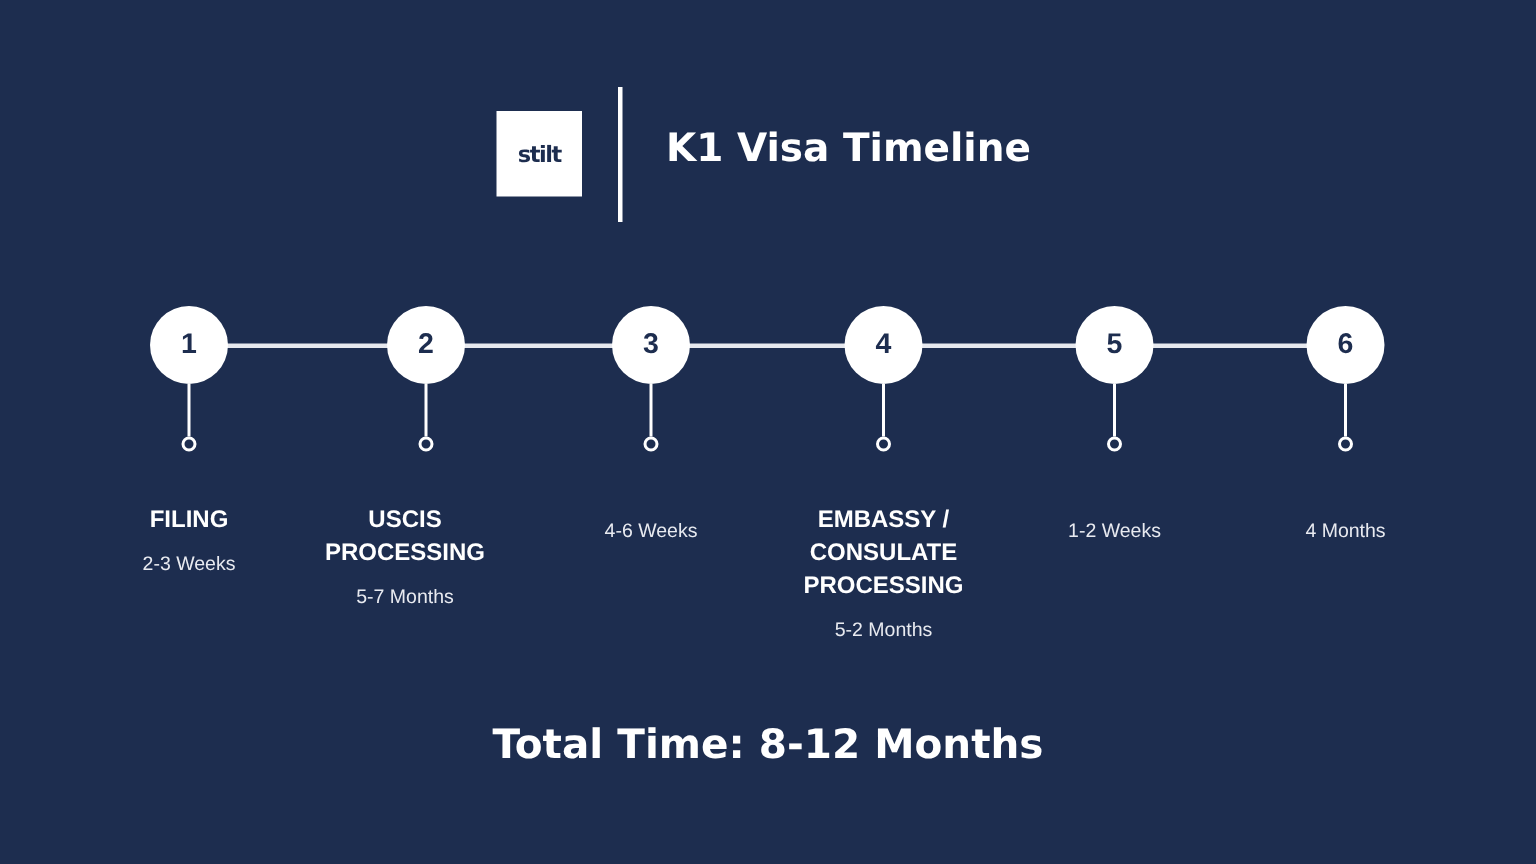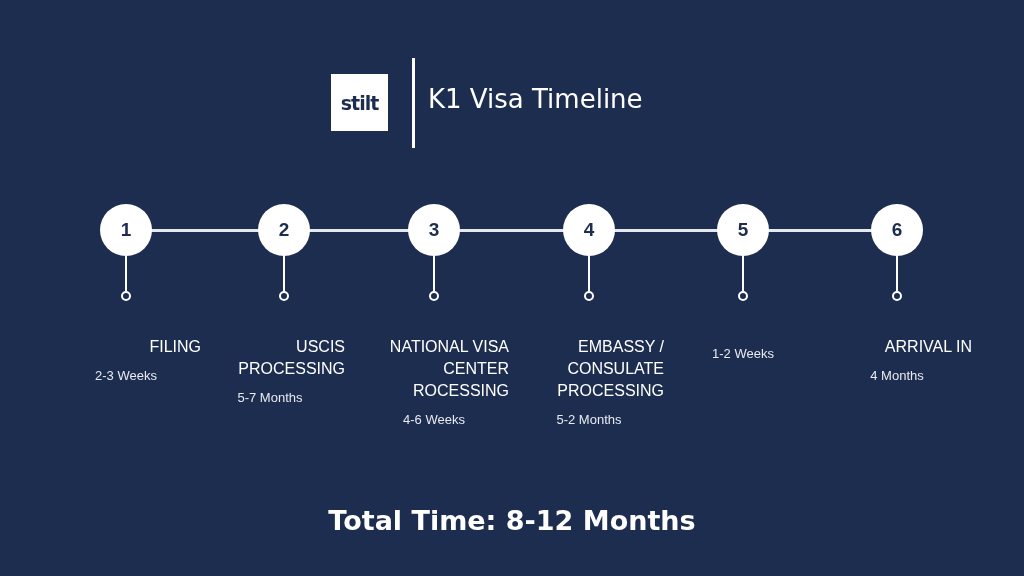--- a/index.html
+++ b/index.html
@@ -1,28 +1,28 @@
 <!DOCTYPE html>
 <html><head>
 <meta charset="utf-8">
 <style>
   html, body { margin:0; padding:0; }
   body { width:1024px; height:576px; background:#1d2d4f; position:relative; overflow:hidden; font-family:"Liberation Sans", sans-serif; color:#fff; }
   .logo { position:absolute; left:331px; top:74px; width:57px; height:57px; background:#fff; display:flex; align-items:center; justify-content:center; }
-  .logo span { color:#1d2d4f; font-family:"DejaVu Sans", sans-serif; font-weight:bold; font-size:19px; letter-spacing:-1px; }
+  .logo span { color:#1d2d4f; font-family:"DejaVu Sans", sans-serif; font-weight:bold; font-size:15px; letter-spacing:-1px; }
   .divider { position:absolute; left:412px; top:58px; width:3px; height:90px; background:#fff; }
-  .title { position:absolute; left:428px; top:84px; font-family:"DejaVu Sans", sans-serif; font-weight:normal; font-size:26px; color:#fff; }
+  .title { position:absolute; left:444px; top:84px; font-family:"DejaVu Sans", sans-serif; font-weight:bold; font-size:26px; color:#fff; }
   .hline { position:absolute; top:229px; height:3px; background:#e6e8ee; }
   .circle { position:absolute; width:52px; height:52px; border-radius:50%; background:#fff; color:#1d2d4f; display:flex; align-items:center; justify-content:center; font-weight:bold; font-size:19px; font-family:"Liberation Sans", sans-serif; }
   .stem { position:absolute; width:2px; background:#fff; }
   .ring { position:absolute; width:6px; height:6px; border:2px solid #fff; border-radius:50%; background:#1d2d4f; }
   .step { position:absolute; top:336px; width:150px; text-align:center; }
-  .step .label { font-weight:normal; font-size:16px; line-height:22px; color:#fff;text-align:right; }
+  .step .label { font-weight:bold; font-size:16px; line-height:22px; color:#fff; }
   .step .dur { font-size:13px; color:#e8eaf0; margin-top:10px; }
-  .total { position:absolute; left:0; width:1024px; top:481px; text-align:center; font-family:"DejaVu Sans", sans-serif; font-weight:bold; font-size:27px; color:#fff;margin-top:24px; }
+  .total { position:absolute; left:0; width:1024px; top:481px; text-align:center; font-family:"DejaVu Sans", sans-serif; font-weight:bold; font-size:27px; color:#fff; }
 </style>
 </head>
 <body>
 
 <div class="logo">
   <span>stilt</span>
 </div>
 <div class="divider"></div>
 <div class="title">K1 Visa Timeline</div>
 
@@ -46,25 +46,20 @@
     <div>USCIS</div>
       <div>PROCESSING</div>
   </div>
   <div class="dur">5-7 Months</div>
 </div>
 
 <div class="circle" style="left:408px; top:204px;">3</div>
 <div class="stem" style="left:433px; top:256px; height:35px;"></div>
 <div class="ring" style="left:429px; top:291px;"></div>
 <div class="step" style="left:359px;">
-  <div class="label">
-    <div>NATIONAL VISA</div>
-      <div>CENTER</div>
-      <div>ROCESSING</div>
-  </div>
   <div class="dur">4-6 Weeks</div>
 </div>
 
 <div class="circle" style="left:563px; top:204px;">4</div>
 <div class="stem" style="left:588px; top:256px; height:35px;"></div>
 <div class="ring" style="left:584px; top:291px;"></div>
 <div class="step" style="left:514px;">
   <div class="label">
     <div>EMBASSY /</div>
       <div>CONSULATE</div>
@@ -80,18 +75,17 @@
   <div class="label">
   </div>
   <div class="dur">1-2 Weeks</div>
 </div>
 
 <div class="circle" style="left:871px; top:204px;">6</div>
 <div class="stem" style="left:896px; top:256px; height:35px;"></div>
 <div class="ring" style="left:892px; top:291px;"></div>
 <div class="step" style="left:822px;">
   <div class="label">
-    <div>ARRIVAL IN</div>
   </div>
   <div class="dur">4 Months</div>
 </div>
 
 <div class="total">Total Time: 8-12 Months</div>
 
 </body></html>

